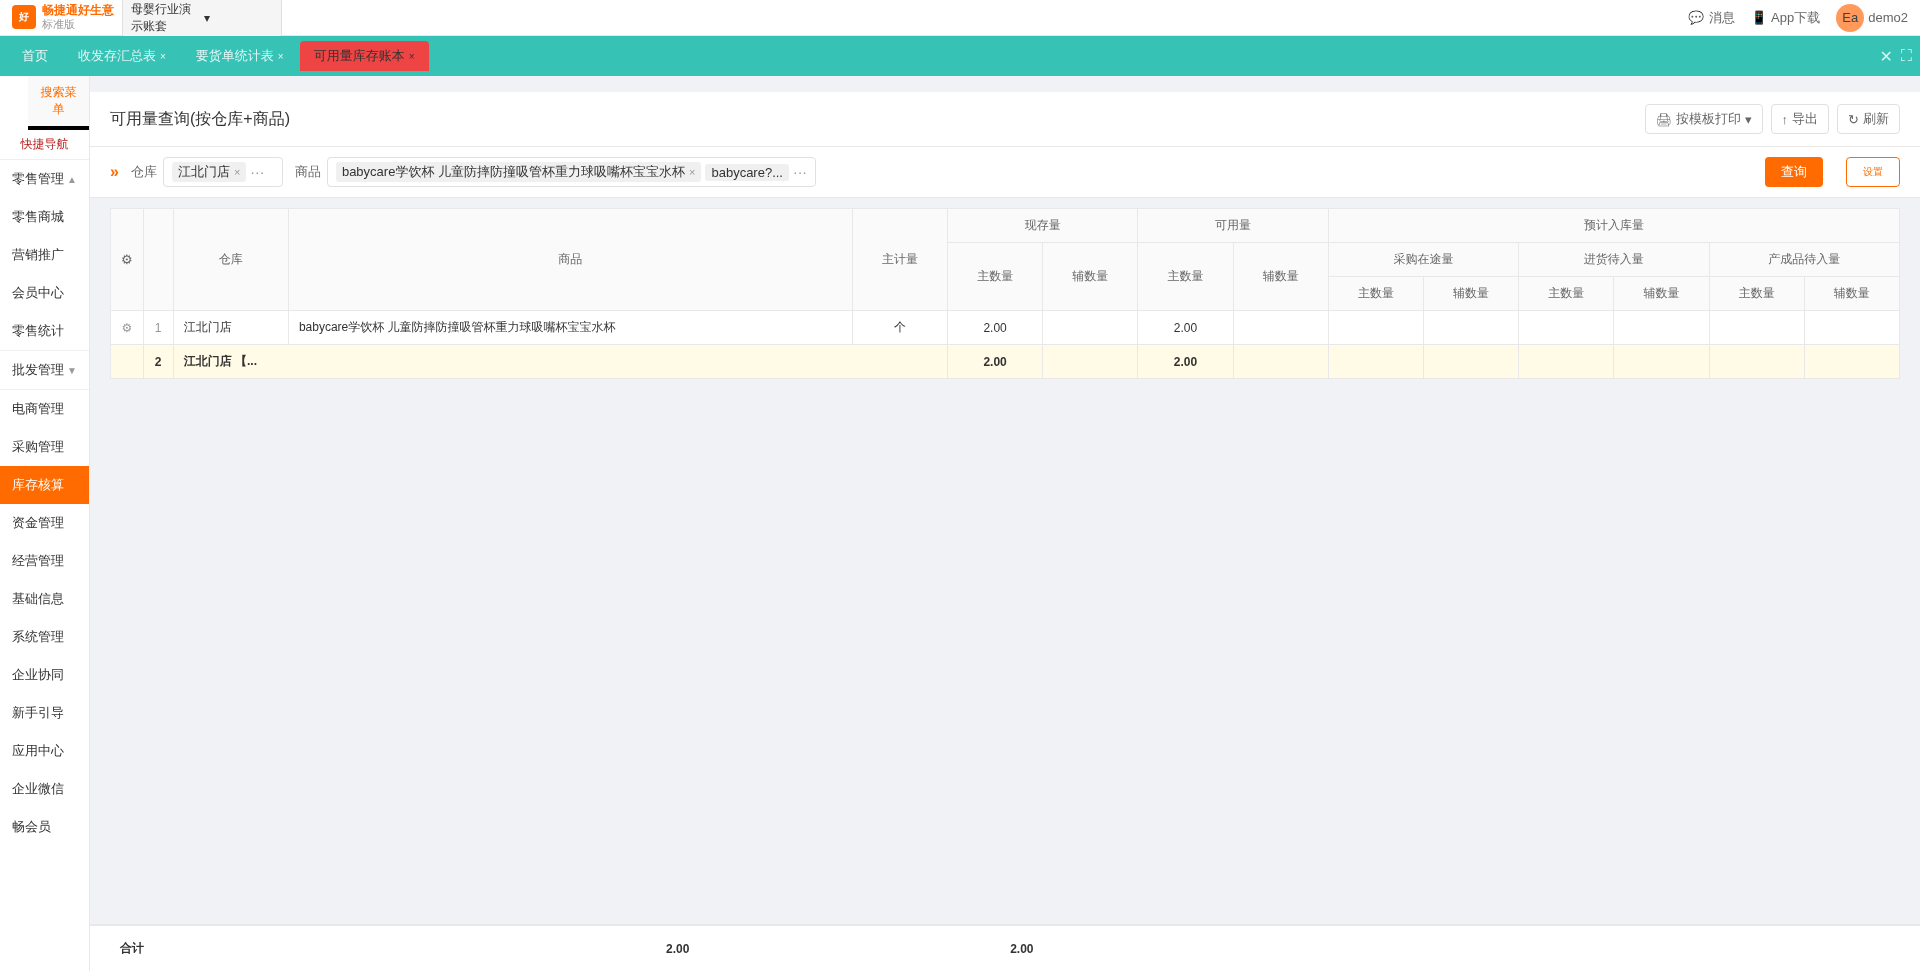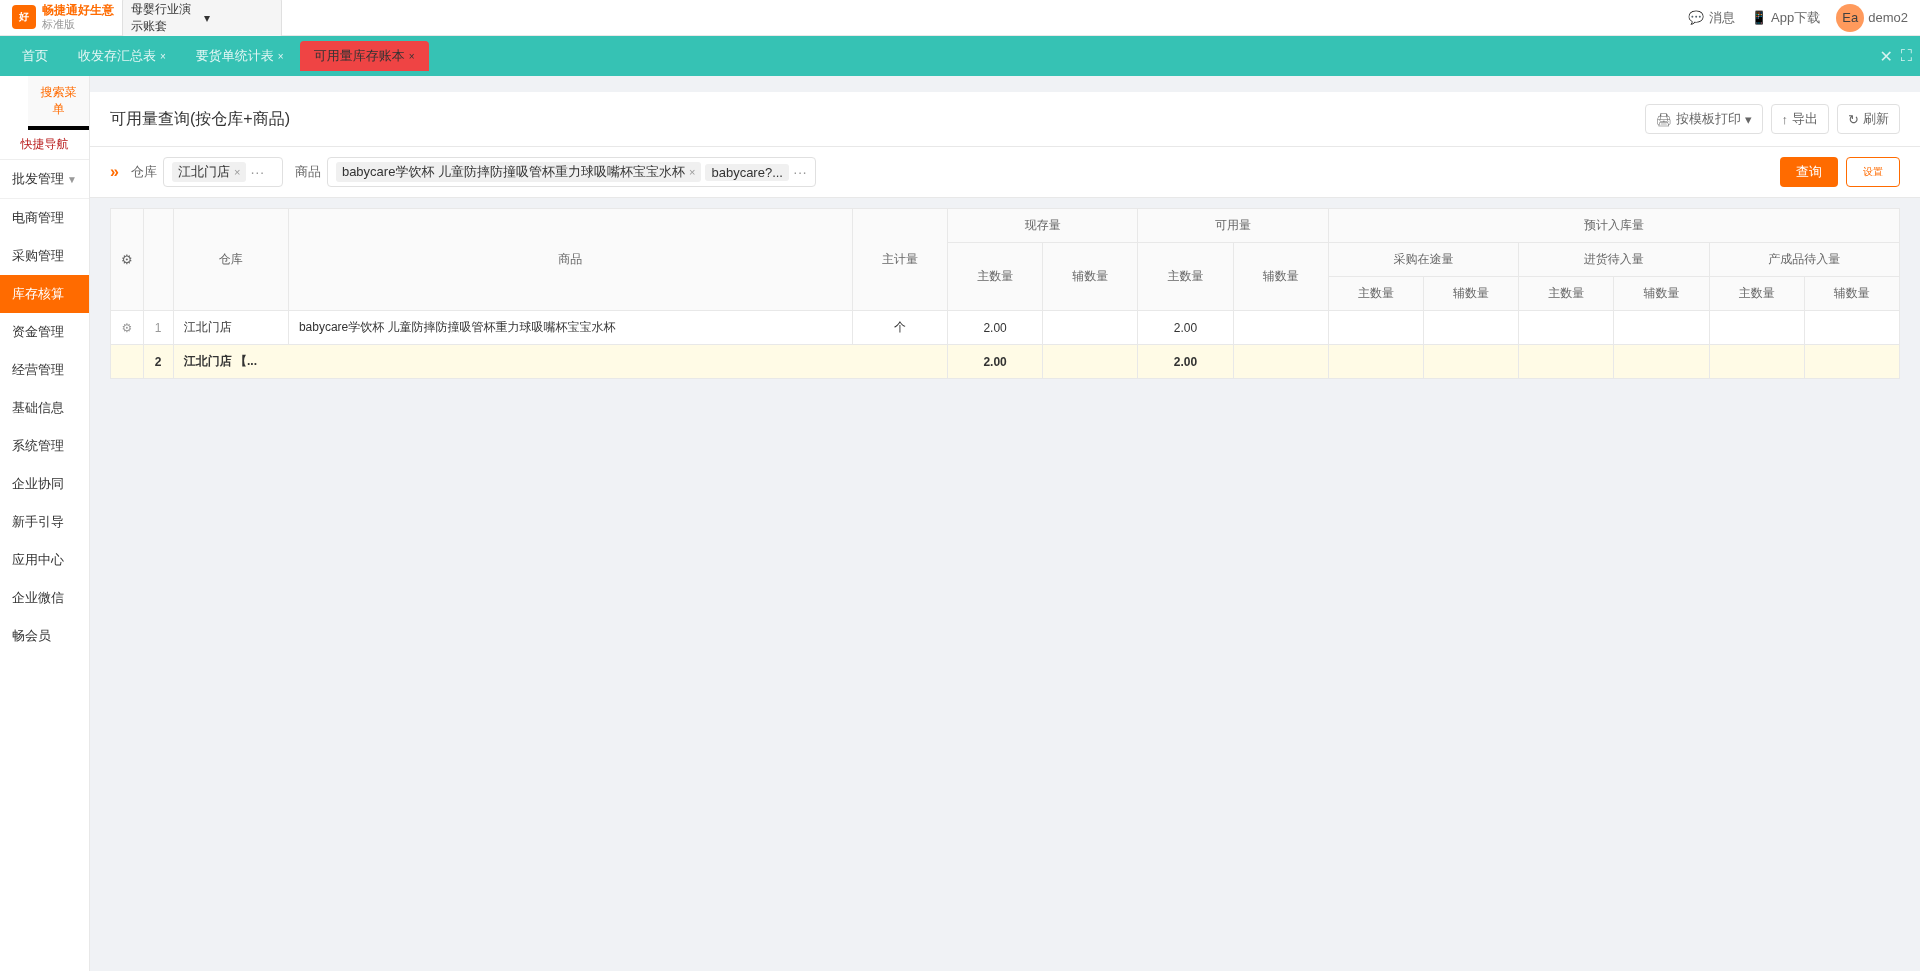--- a/index.html
+++ b/index.html
@@ -138,21 +138,21 @@
       display: flex; align-items: center; gap: 4px;
       border: 1px solid #e0e0e0; border-radius: 4px;
       padding: 4px 8px; min-width: 120px; background: #fff;
     }
     .filter-tag {
       background: #f0f0f0; border-radius: 3px; padding: 1px 6px;
       font-size: 12px; color: #333; display: flex; align-items: center; gap: 4px;
     }
     .filter-tag .remove { cursor: pointer; color: #999; font-size: 11px; }
     .filter-dots { color: #999; font-size: 14px; cursor: pointer; }
-    .filter-actions { margin-left: auto; display: flex; gap: 8px; }
+    .filter-actions { margin-left: auto; display: flex; gap: 23px; }
     .btn-query {
       background: #ff6b00; color: #fff; border: none;
       padding: 6px 16px; border-radius: 4px; cursor: pointer; font-size: 13px;
     }
     .btn-settings {
       background: #fff; color: #ff6b00; border: 1px solid #ff6b00;
       padding: 6px 16px; border-radius: 4px; cursor: pointer; font-size: 10px;
     }
 
     
@@ -272,20 +272,38 @@
 </div>
 
 <div class="main-layout">
 
   <div class="sidebar">
     <div class="sidebar-search">
       <div class="sidebar-search-label">搜索菜单</div>
     </div>
     <div class="sidebar-nav-label">快捷导航</div>
 
+    <div class="sidebar-section">
+      <div class="sidebar-item">
+        <span>零售管理</span>
+        <span class="arrow">▲</span>
+      </div>
+      <div class="sidebar-item">
+        <span>零售商城</span>
+      </div>
+      <div class="sidebar-item">
+        <span>营销推广</span>
+      </div>
+      <div class="sidebar-item">
+        <span>会员中心</span>
+      </div>
+      <div class="sidebar-item">
+        <span>零售统计</span>
+      </div>
+    </div>
 
     <div class="sidebar-section">
       <div class="sidebar-item">
         <span>批发管理</span>
         <span class="arrow">▼</span>
       </div>
     </div>
 
     <div class="sidebar-item">
       <span>电商管理</span>
@@ -443,15 +461,35 @@
             <td></td>
             <td></td>
             <td></td>
             <td></td>
             <td></td>
           </tr>
         </tbody>
       </table>
     </div>
 
+    <div class="table-footer">
+      <table class="footer-table">
+        <tbody>
+            <tr>
+          <td class="label" style="width:370px">合计</td>
+          <td style="width:80px"></td>
+          <td>2.00</td>
+          <td></td>
+          <td>2.00</td>
+          <td></td>
+          <td></td>
+          <td></td>
+          <td></td>
+          <td></td>
+          <td></td>
+          <td></td>
+        </tr>
+      </tbody>
+        </table>
+    </div>
 
   </div>
 </div>
 
 </body></html>

